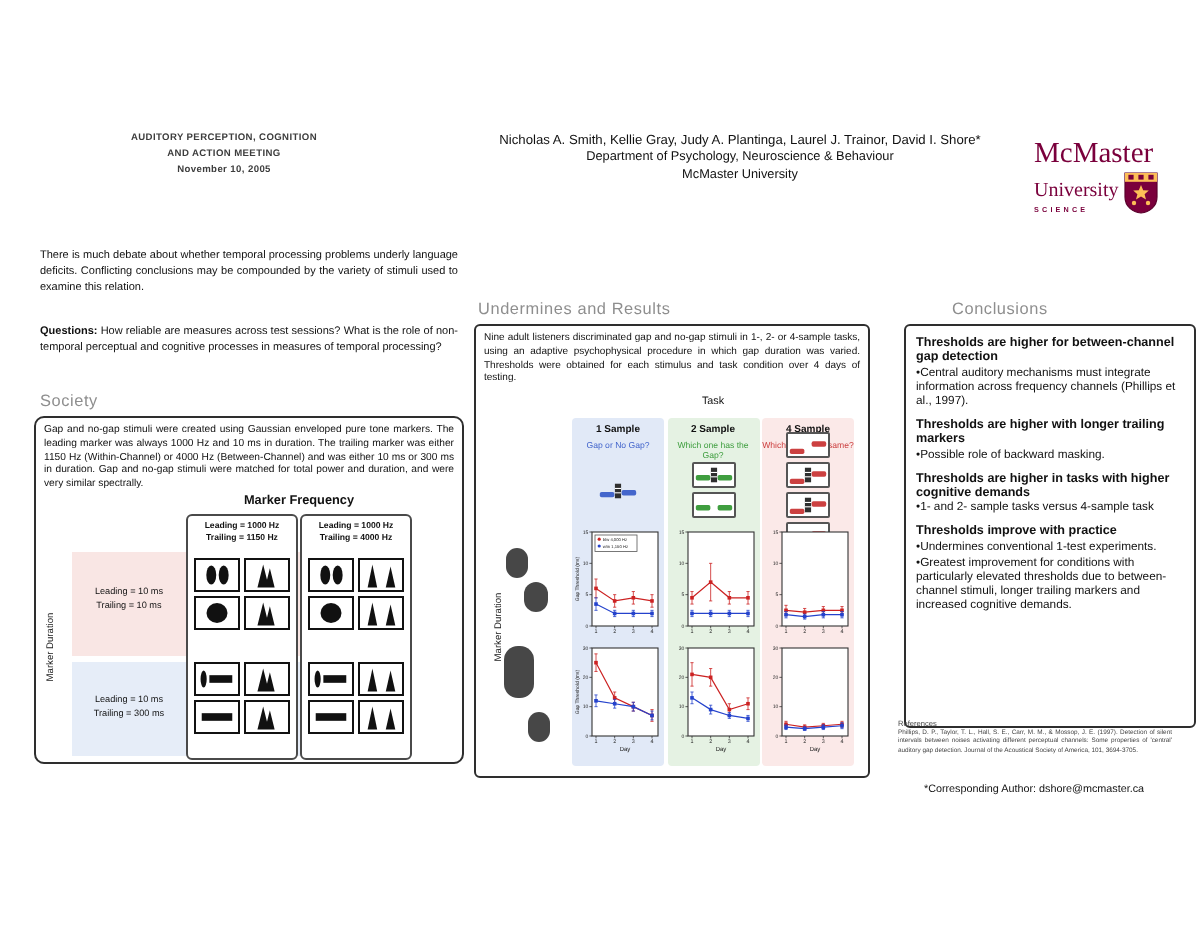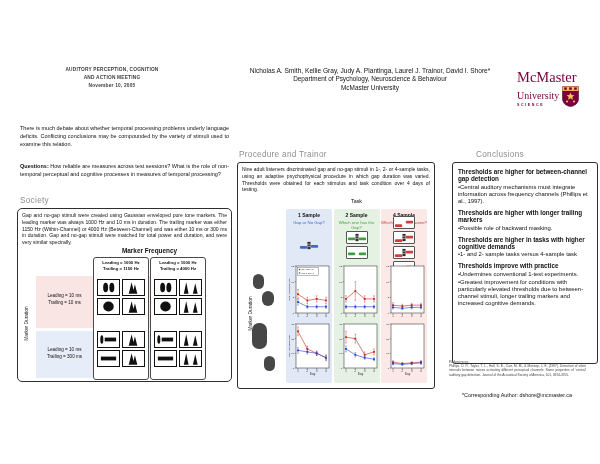--- a/index.html
+++ b/index.html
@@ -258,21 +258,21 @@
               <svg viewBox="0 0 22 15" xmlns="http://www.w3.org/2000/svg">
                 <path d="M4 14 L6.5 2 L9 14 Z" fill="#111"></path>
                 <path d="M13.5 14 L16 3 L18.5 14 Z" fill="#111"></path>
               </svg>
             </span>
           </div>
         </div>
     </div>
   </div>
 
-  <div class="abs sechead proc-head">Procedure and Trainor</div>
+  <div class="abs sechead proc-head">Undermines and Results</div>
   <div class="abs pbox proc-box">
     <div class="proc-par">Nine adult listeners discriminated gap and no-gap stimuli in 1-, 2- or 4-sample tasks, using an adaptive psychophysical procedure in which gap duration was varied. Thresholds were obtained for each stimulus and task condition over 4 days of testing.</div>
     <div class="task-lab">Task</div>
     <div class="mdlab proc-md">Marker Duration</div>
     <div class="pill" style="left:15px;top:111px;width:11px;height:15px;"></div>
     <div class="pill" style="left:24px;top:128px;width:12px;height:15px;"></div>
     <div class="pill" style="left:14px;top:160px;width:15px;height:26px;border-radius:7px;"></div>
     <div class="pill" style="left:26px;top:193px;width:11px;height:15px;"></div>
     <div class="taskcols">
       <div class="taskcol" style="background: rgb(225, 233, 247);">

